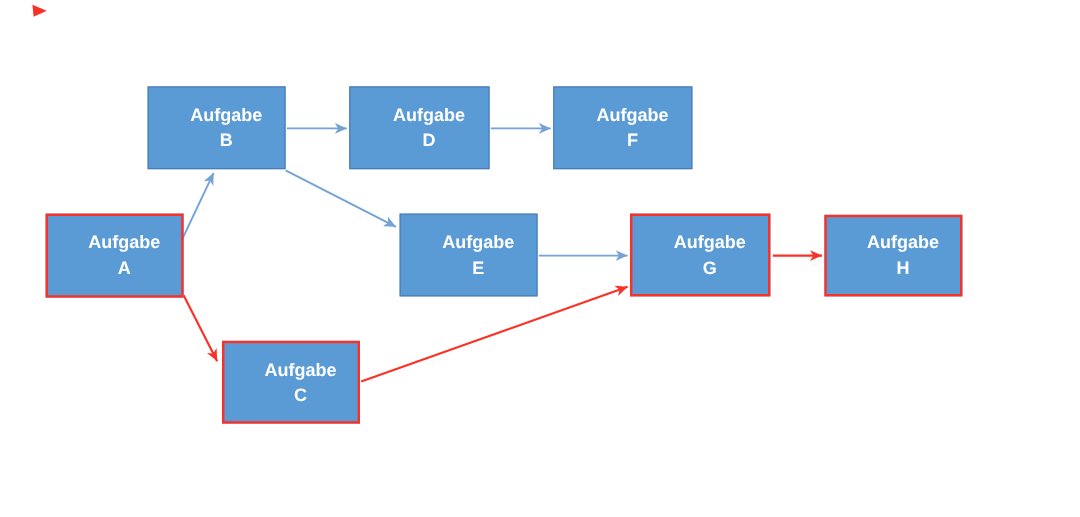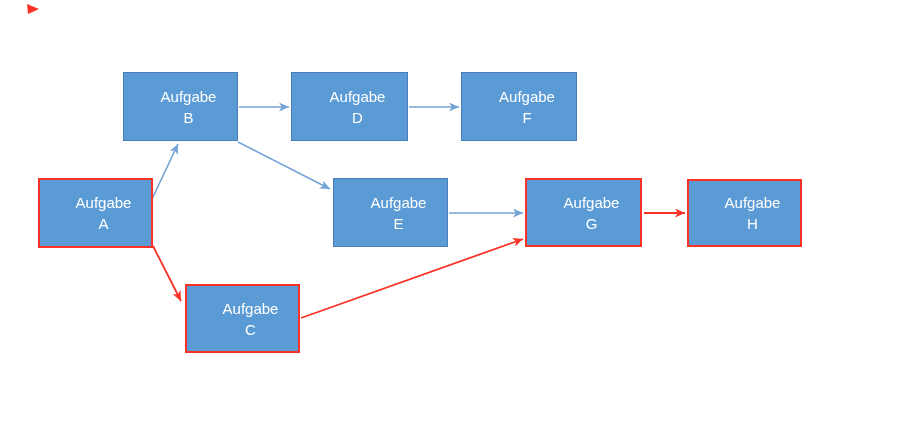--- a/index.html
+++ b/index.html
@@ -19,21 +19,21 @@
   }
   #canvas{position:absolute;left:0;top:0;width:900px;height:431px;}
   svg.wires{position:absolute;left:0;top:0;z-index:1;}
   .node{
     position:absolute;z-index:2;
     background:var(--node-fill);
     border:1px solid var(--node-border-blue);
     box-sizing:border-box;
     display:flex;align-items:center;justify-content:center;
     text-align:center;color:var(--node-text);
-    font-weight:normal;font-size:15px;line-height:21px;
+    font-weight:bold;font-size:15px;line-height:21px;
     cursor:default;
     padding-left:16px;
   }
   .node.critical{border:2px solid var(--critical-red);}
   .n-a{left:38px;top:178px;width:115px;height:70px;}
   .n-b{left:123px;top:72px;width:115px;height:69px;}
   .n-c{left:185px;top:284px;width:115px;height:69px;}
   .n-d{left:291px;top:72px;width:117px;height:69px;}
   .n-e{left:333px;top:178px;width:115px;height:69px;}
   .n-f{left:461px;top:72px;width:116px;height:69px;}

